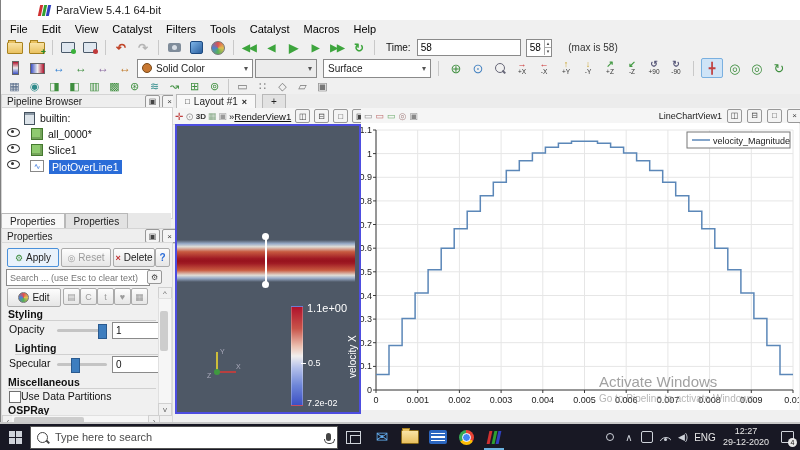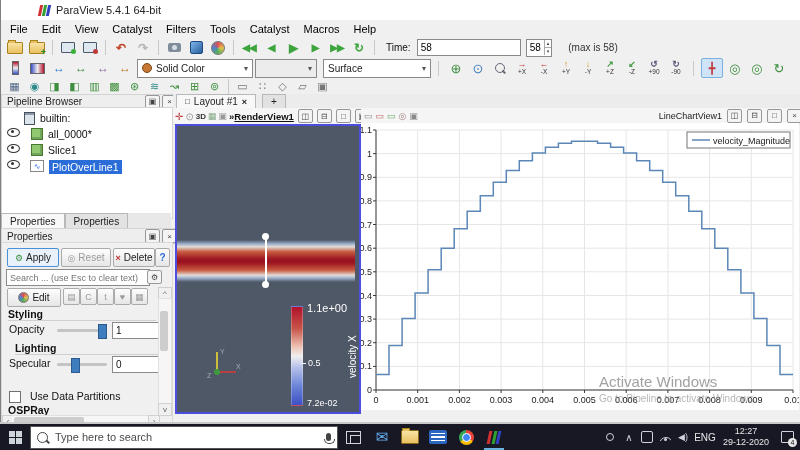--- a/index.html
+++ b/index.html
@@ -301,22 +301,23 @@
 
     <div class="sechdr" style="position:absolute;left:13px;top:99px;width:148px"><span>Lighting</span></div>
     <span class="lbl" style="position:absolute;left:7px;top:114px">Specular</span>
     <div class="groove" style="position:absolute;left:55px;top:120px;width:50px">
       <span class="handle" style="left:14px"></span>
     </div>
     <div class="valbox" style="position:absolute;left:110px;top:113px;width:44px">
           <span>0</span>
         </div>
 
+    <div class="sechdr" style="position:absolute;left:6px;top:133px;width:148px"><span>Miscellaneous</span></div>
     <span class="cb" style="position:absolute;left:7px;top:148px"></span>
-    <span class="lbl" style="position:absolute;left:28px;top:147px">Use Data Partitions</span>
+    <span class="lbl" style="position:absolute;left:19px;top:147px">Use Data Partitions</span>
 
     <div class="sechdr" style="position:absolute;left:6px;top:161px;width:148px"><span>OSPRay</span></div>
     <span class="cb" style="position:absolute;left:7px;top:175px"></span>
     <span class="lbl" style="position:absolute;left:22px;top:174px;white-space:nowrap">OSPRay Use Scale Array</span>
 
     <div class="sb" style="position:absolute;left:156px;top:44px;width:12px;height:11px">
           <span>^</span>
         </div>
     <div style="position:absolute;left:156px;top:55px;width:12px;height:105px;background:#f6f6f6;border:1px solid #e0e0e0">
       <div class="sbthumb" style="position:absolute;left:1px;top:12px;width:8px;height:40px"></div>
@@ -344,21 +345,21 @@
     </span>
     <span class="tab" style="height:13px;margin-left:6px">+</span>
   </div>
 
   <div class="abs row" style="left:172px;top:108px;width:188px;height:16px;background:#f5f5f5;border-bottom:1px solid #ddd;padding:0 2px;gap:2px;font-size:9px">
     <span style="color:#c04040;font-size:10px">✛</span>
     <span style="color:#999;font-size:10px">⊙</span>
     <span style="color:#333;font-size:8px;font-weight:bold">3D</span>
     <span style="color:#8a8">▦</span>
     <span style="color:#999">▣</span>
-    <span style="flex:1;text-align:right;white-space:nowrap;font-size:9.5px;font-weight:bold;color:#111">
+    <span style="flex:1;text-align:right;white-space:nowrap;font-size:9.5px;font-weight:normal;color:#111">
       <span>»</span><span style="text-decoration:underline">RenderView1</span>
     </span>
     <span class="wbtn">◫</span>
     <span class="wbtn">⊟</span>
     <span class="wbtn">□</span>
     <span class="wbtn">▣</span>
     <span class="wbtn">×</span>
   </div>
 
   <div class="abs" style="left:174px;top:124px;width:182px;height:286px;background:#4e5866;border:2px solid #4d4de0">

